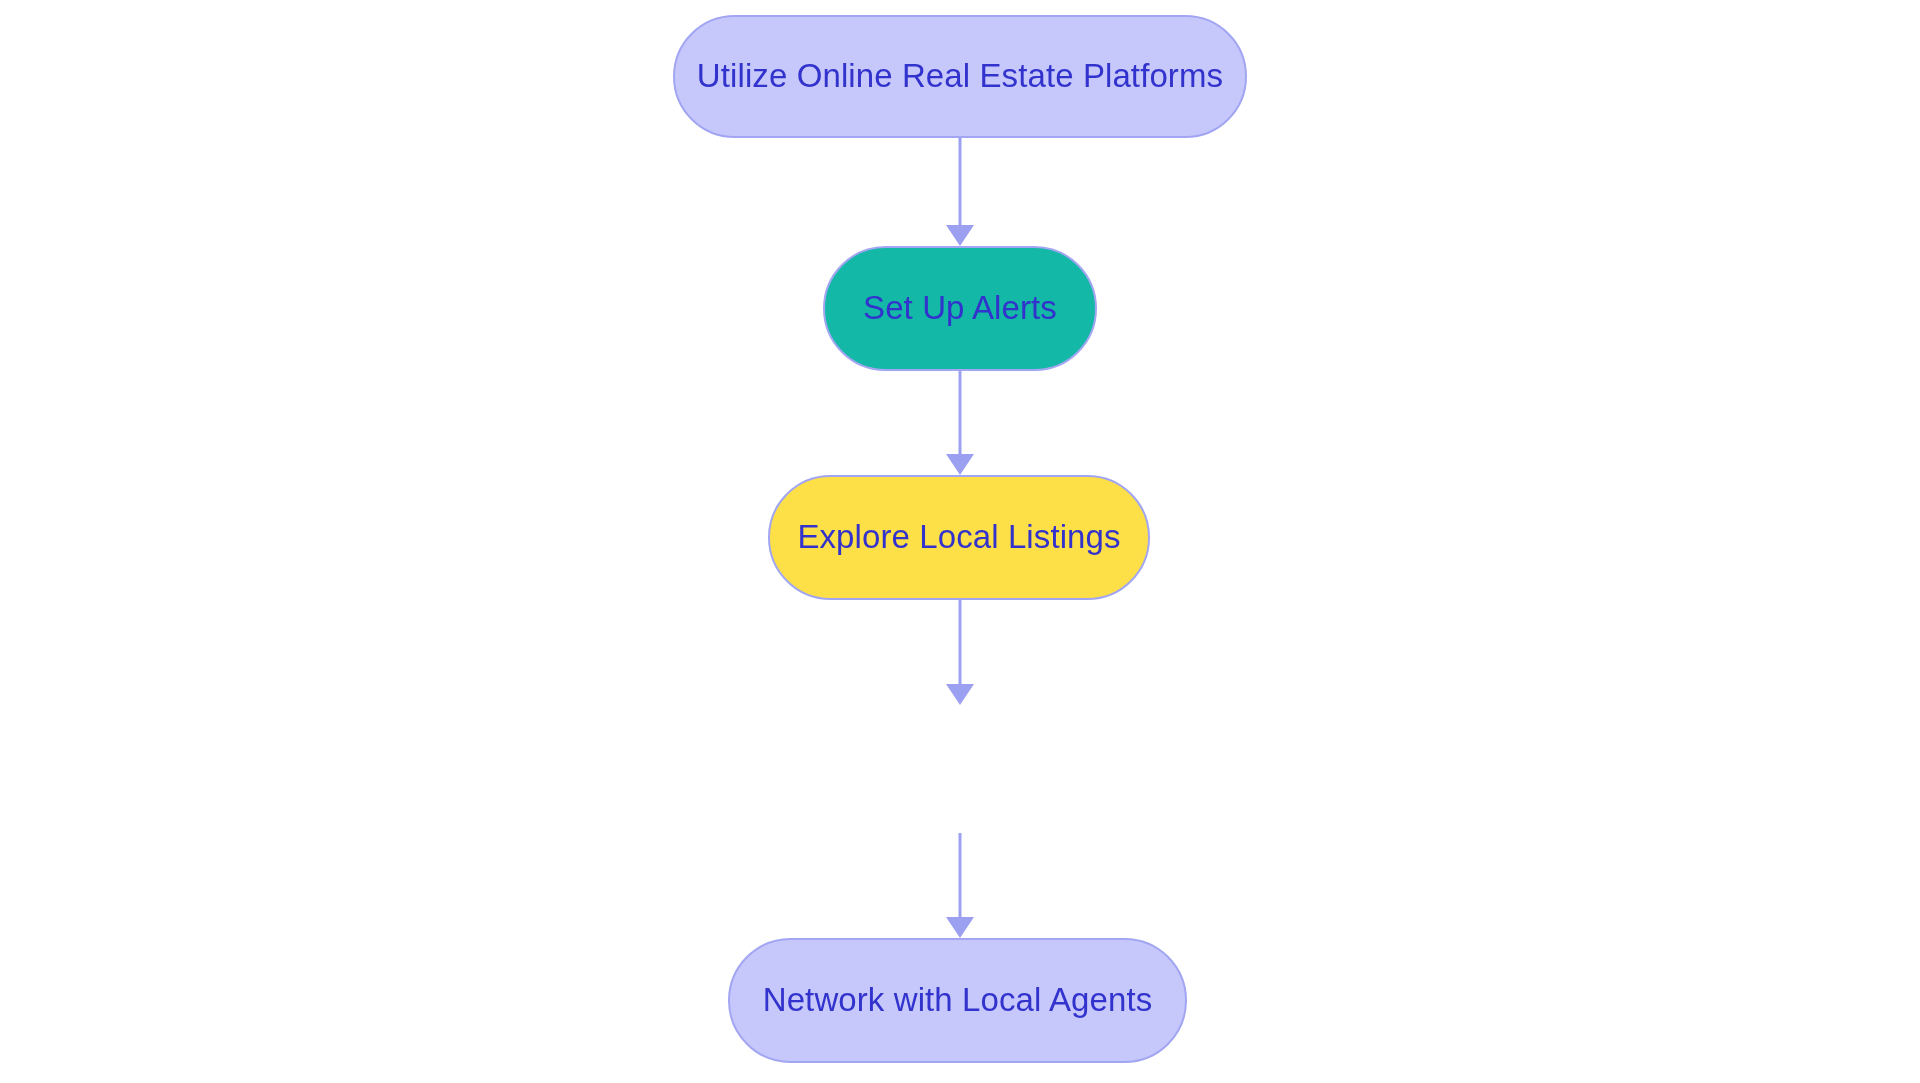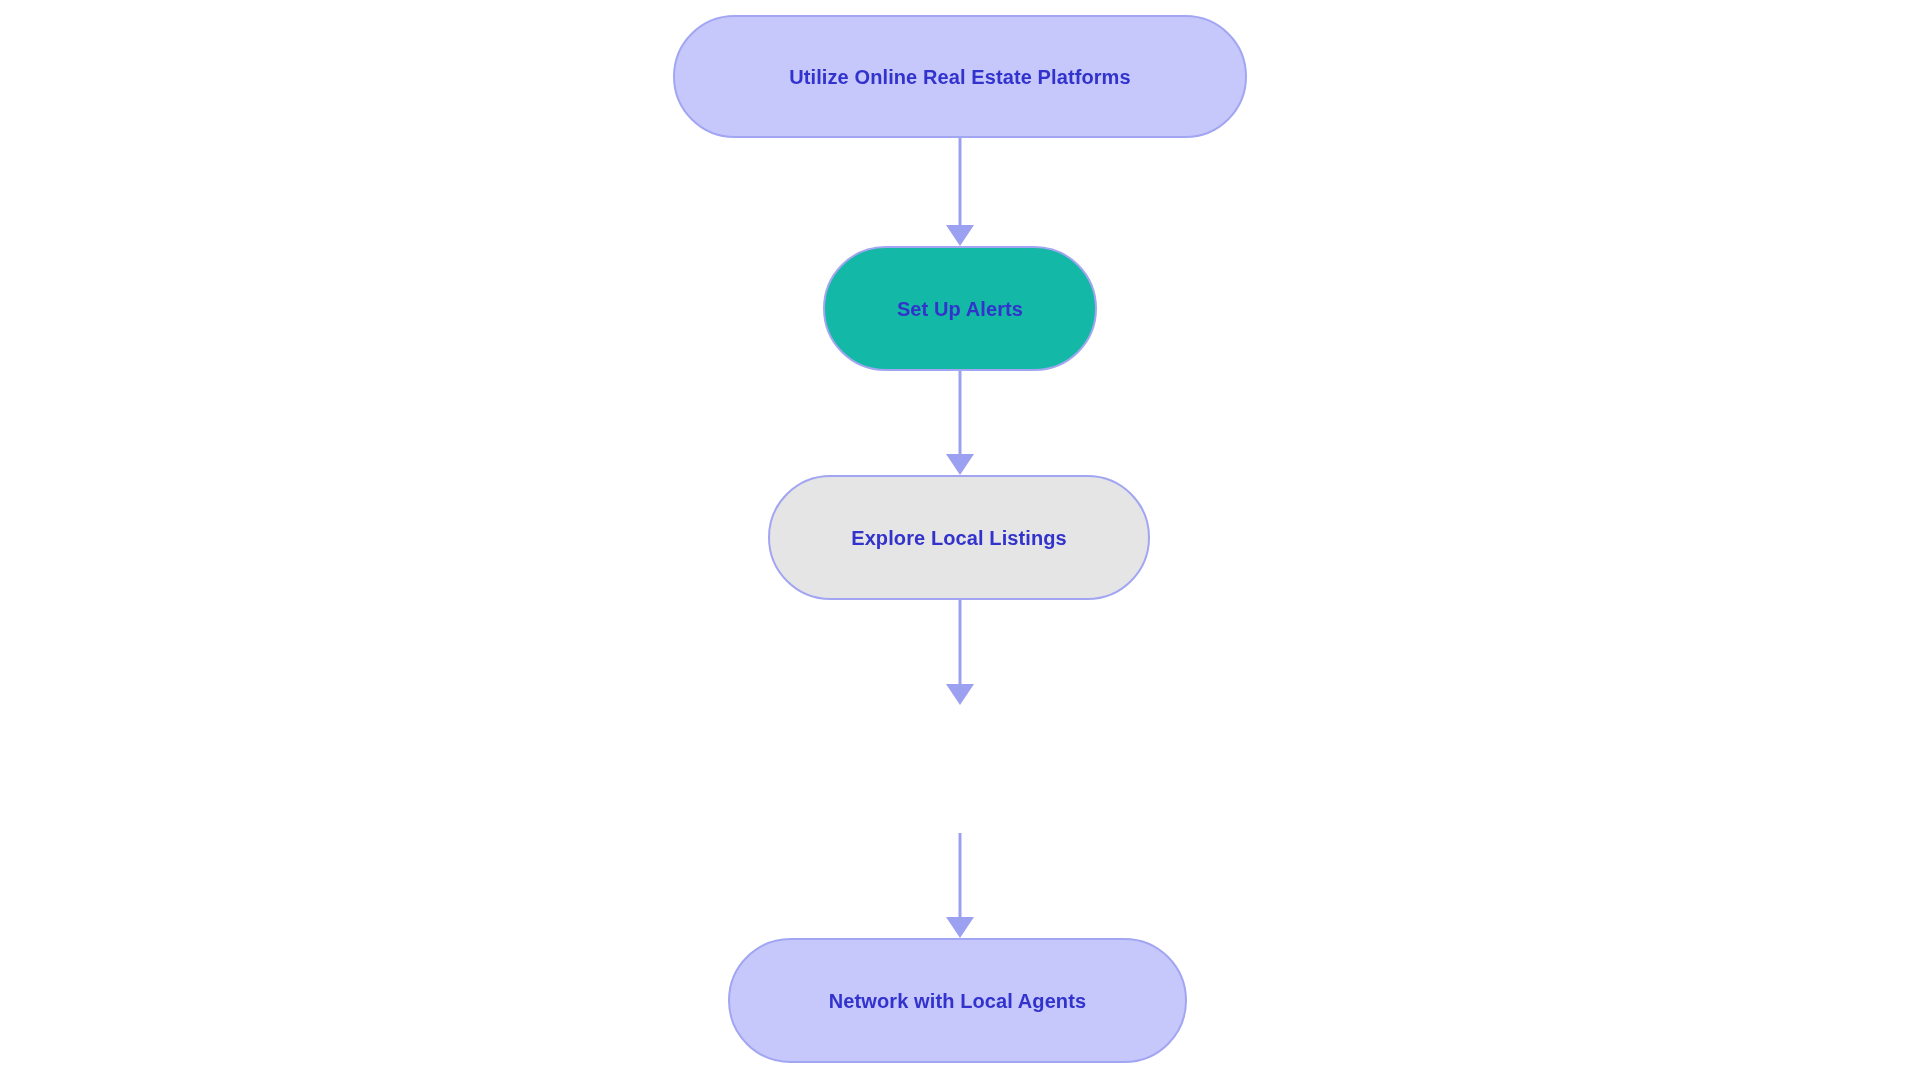--- a/index.html
+++ b/index.html
@@ -29,22 +29,22 @@
     display: flex;
     align-items: center;
     justify-content: center;
     background: #c6c8fc;
     border: 2px solid #a2a6f2;
     border-radius: 999px;
     z-index: 2;
   }
   .flow-node-label {
     color: #3232cc;
-    font-size: 20px;
-    font-weight: 700;
+    font-size: 33px;
+    font-weight: 400;
     letter-spacing: 0.1px;
     line-height: 1.1;
     white-space: nowrap;
     text-align: right;
     user-select: none;
   }
 
   
   #node-0 { left: 673px; top: 15px;   width: 574px; height: 123px; }
   #node-1 { left: 823px; top: 246px;  width: 274px; height: 125px; }
@@ -102,21 +102,21 @@
   </svg>
 
   <div class="flow-node" id="node-0" style="background: rgb(198, 200, 252); border-color: rgb(162, 166, 242);">
     <span class="flow-node-label" style="color: rgb(50, 50, 204);">Utilize Online Real Estate Platforms</span>
   </div>
 
   <div class="flow-node" id="node-1" style="background: #14b8a6; border-color: rgb(162, 166, 242);">
     <span class="flow-node-label" style="color: rgb(50, 50, 204);">Set Up Alerts</span>
   </div>
 
-  <div class="flow-node" id="node-2" style="background: #e5e5e5; border-color: rgb(162, 166, 242);">
+  <div class="flow-node" id="node-2" style="background: #fde047; border-color: rgb(162, 166, 242);">
     <span class="flow-node-label" style="color: rgb(50, 50, 204);">Explore Local Listings</span>
   </div>
 
 
   <div class="flow-node" id="node-4" style="background: rgb(198, 200, 252); border-color: rgb(162, 166, 242);">
     <span class="flow-node-label" style="color: rgb(50, 50, 204);">Network with Local Agents</span>
   </div>
 
 </div>
 

